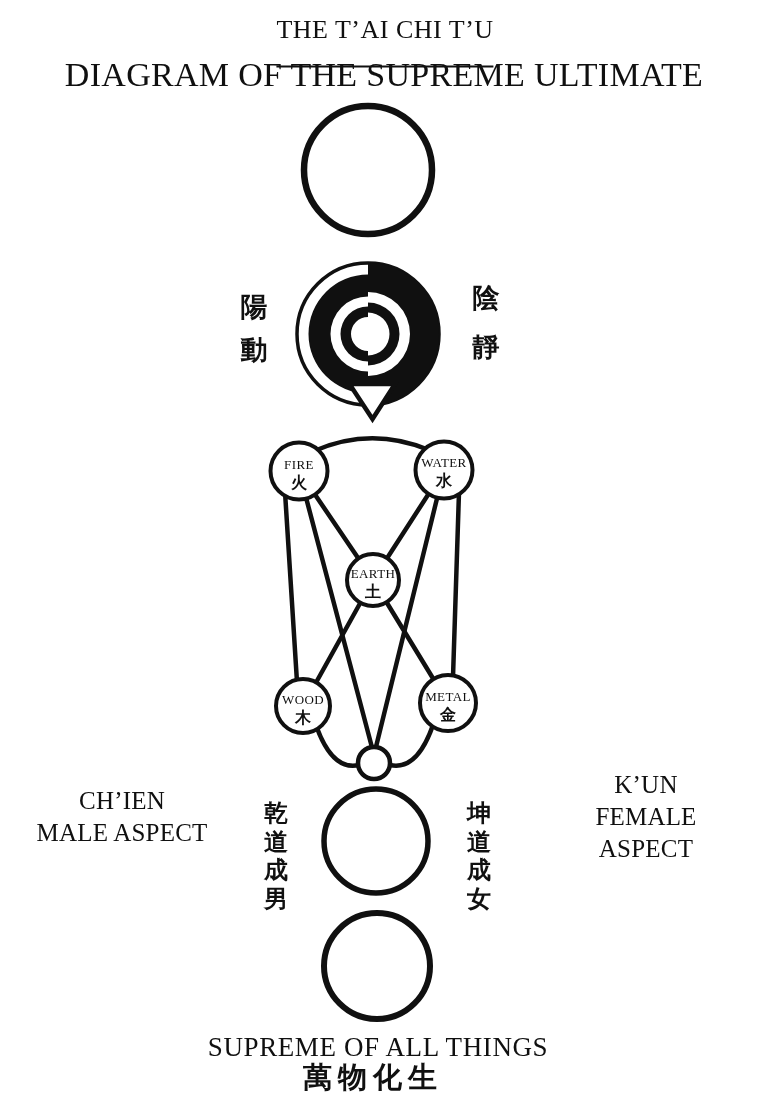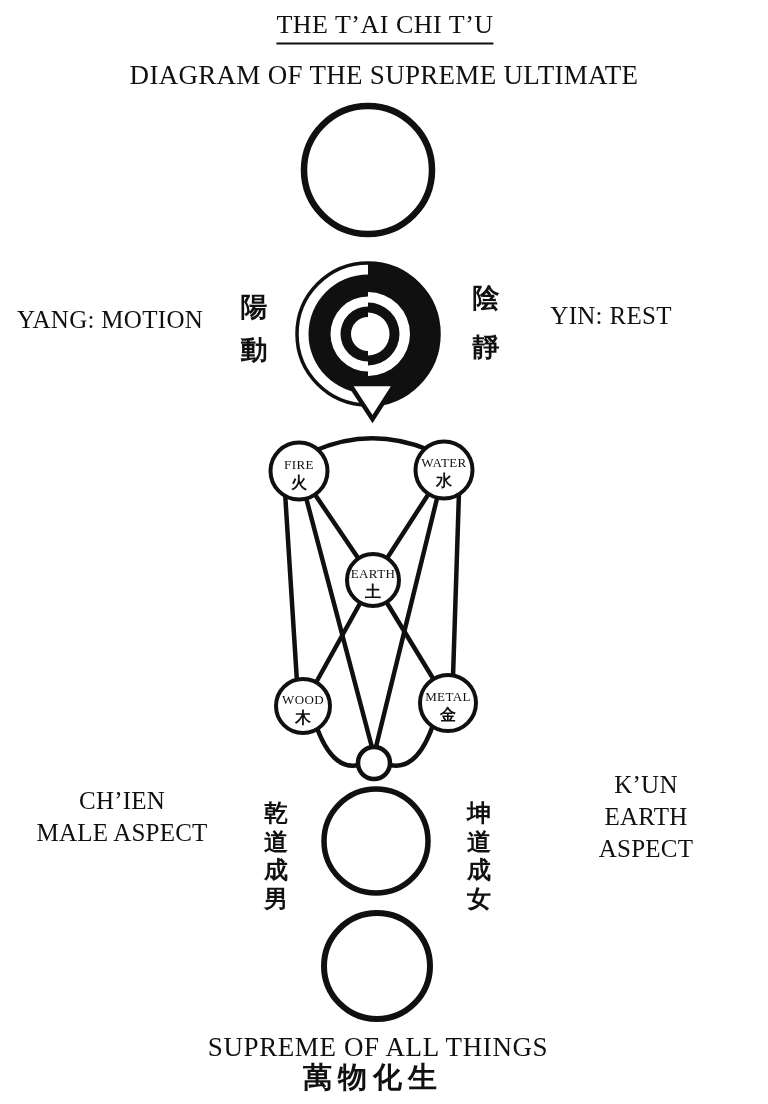--- a/index.html
+++ b/index.html
@@ -8,25 +8,25 @@
     width: 768px; height: 1104px;
     margin: 0 auto;
     background: #ffffff;
     font-family: "Liberation Serif", "DejaVu Serif", serif;
     color: #101010;
     overflow: hidden;
   }
   #diagram-svg { position: absolute; left: 0; top: 0; }
   .abs { position: absolute; transform: translate(-50%, -50%); white-space: nowrap; }
   .title {
-    left: 385px; top: 27px;
+    left: 385px; top: 41px;
     font-size: 26px; letter-spacing: 0.5px;
-    border-bottom: 2.5px solid #101010; padding-bottom: 3px;
+    border-bottom: 2.5px solid #101010; padding-bottom: 21px;
   }
-  .subtitle { left: 384px; top: 75px; font-size: 27px; letter-spacing: 0.3px; }
+  .subtitle { left: 384px; top: 75px; font-size: 34px; letter-spacing: 0.3px; }
   .side-en { font-size: 25px; letter-spacing: 0.3px; }
   .yang-en { left: 110px; top: 320px; }
   .yin-en  { left: 611px; top: 316px; }
   .cjk-col {
     white-space: pre-line; text-align: center;
     font-family: "Liberation Serif", "DejaVu Serif", serif;
     font-weight: bold;
   }
   .yang-cn { left: 254px; top: 329px; font-size: 27px; line-height: 43px; }
   .yin-cn  { left: 486px; top: 323px; font-size: 27px; line-height: 49px; }
@@ -105,35 +105,33 @@
     </g>
 
     <circle cx="376" cy="841" r="52" fill="#ffffff" stroke="#101010" stroke-width="5.5"></circle>
 
     <circle cx="377" cy="966" r="53" fill="#ffffff" stroke="#101010" stroke-width="6"></circle>
   </svg>
 
   <div class="abs title">THE T’AI CHI T’U</div>
   <div class="abs subtitle">DIAGRAM OF THE SUPREME ULTIMATE</div>
 
-  <div class="abs side-en yang-en">YANG: MOTION</div>
   <div class="abs cjk-col yang-cn">陽
 動</div>
   <div class="abs cjk-col yin-cn">陰
 靜</div>
-  <div class="abs side-en yin-en">YIN: REST</div>
 
   <div class="abs aspect-en chien-en">CH’IEN
 MALE ASPECT</div>
   <div class="abs cjk-col chien-cn">乾
 道
 成
 男</div>
   <div class="abs cjk-col kun-cn">坤
 道
 成
 女</div>
   <div class="abs aspect-en kun-en">K’UN
-EARTH ASPECT</div>
+FEMALE ASPECT</div>
 
   <div class="abs creation-en">SUPREME OF ALL THINGS</div>
   <div class="abs creation-cn">萬物化生</div>
 </div>
 
 </body></html>

